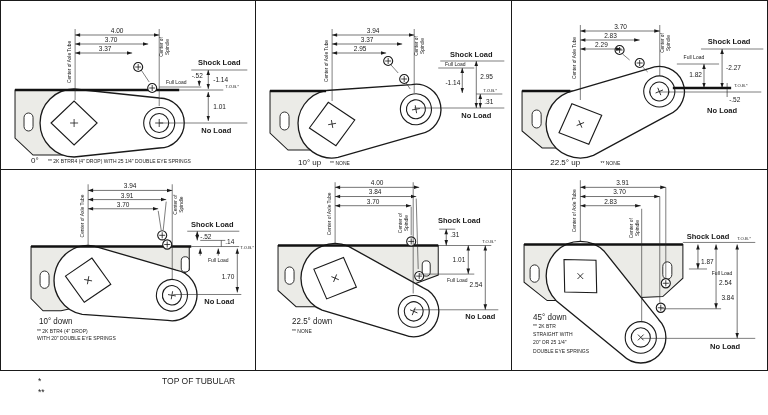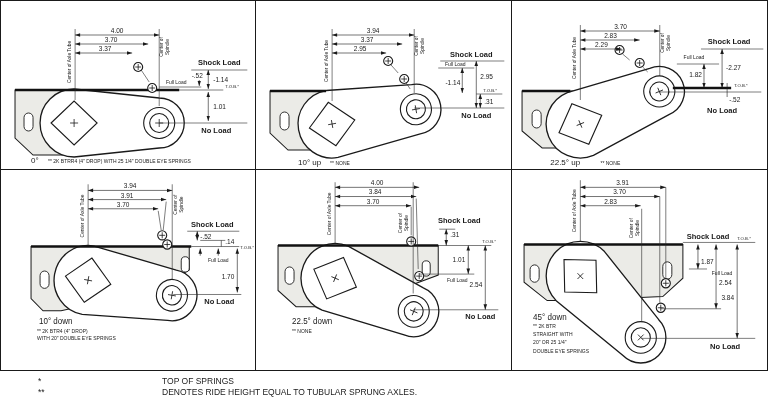--- a/index.html
+++ b/index.html
@@ -427,21 +427,20 @@
           <text class="capN" x="21" y="179">DOUBLE EYE SPRINGS</text>
         </g>
       </svg>
     </div>
 
   </div>
 
   <div class="footnotes">
     <div class="fnrow">
       <span class="fnmark">*</span>
-      <span>TOP OF SPRINGS</span>
+      <span>TOP OF TUBULAR</span>
     </div>
     <div class="fnrow">
       <span class="fnmark">**</span>
-      <span>DENOTES RIDE HEIGHT EQUAL TO TUBULAR SPRUNG AXLES.</span>
     </div>
   </div>
 
 </div>
 
 </body></html>

